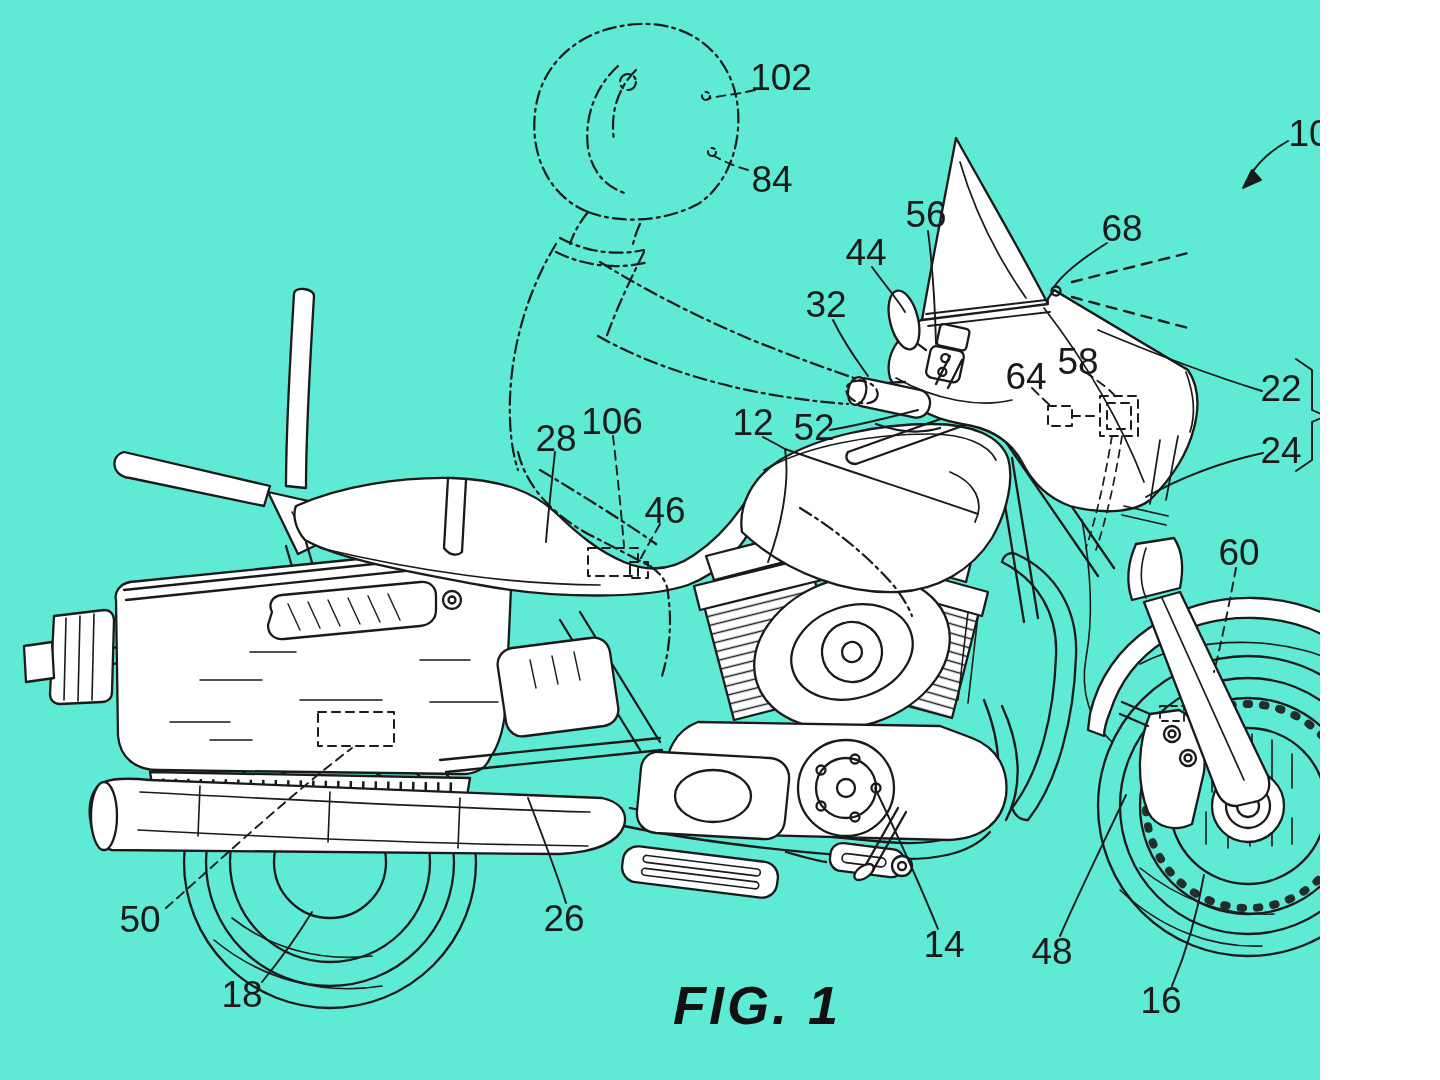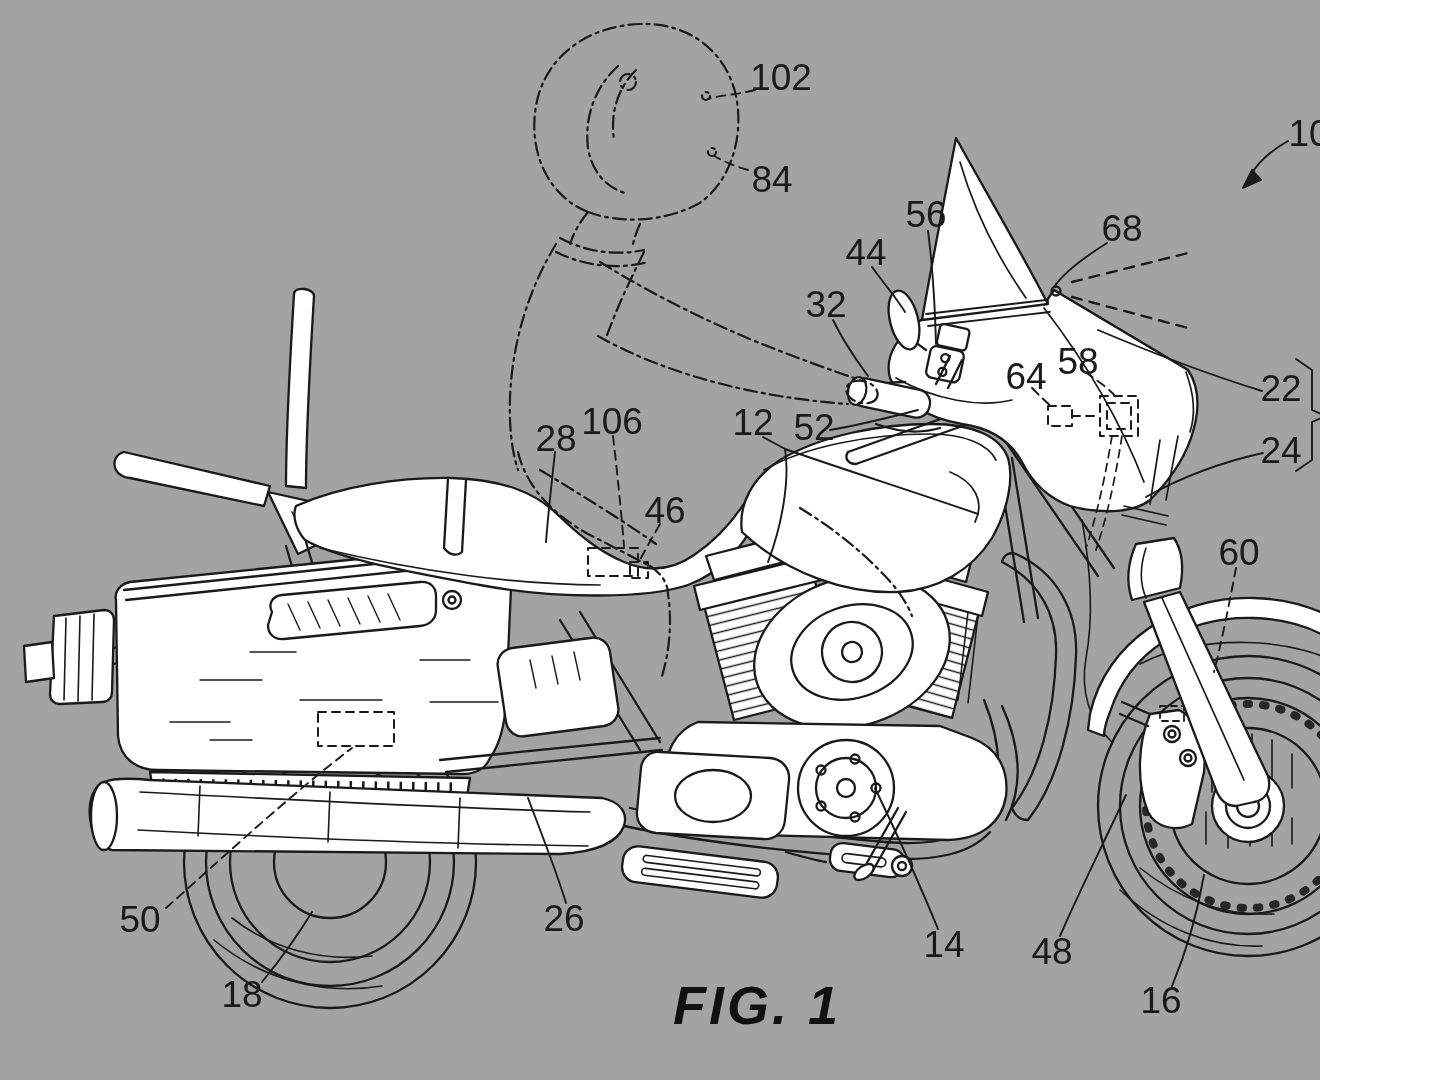--- a/index.html
+++ b/index.html
@@ -1,16 +1,16 @@
 <!DOCTYPE html>
 <html><head>
 <meta charset="utf-8">
 <style>
   html,body{margin:0;padding:0;background:#ffffff;}
-  .page{position:relative;width:1320px;height:1080px;background:#a3a3a3;overflow:hidden;
+  .page{position:relative;width:1320px;height:1080px;background:#5eead4;overflow:hidden;
         font-family:"Liberation Sans", sans-serif;}
   svg{position:absolute;top:0;left:0;}
   text.ref{font-size:37px;fill:#1a1a1a;font-family:"Liberation Sans",sans-serif;}
   text.caption{font-size:54px;font-weight:bold;font-style:italic;fill:#111;
                font-family:"Liberation Sans",sans-serif;letter-spacing:3px;}
 </style>
 </head>
 <body>
 
 <div class="page">

